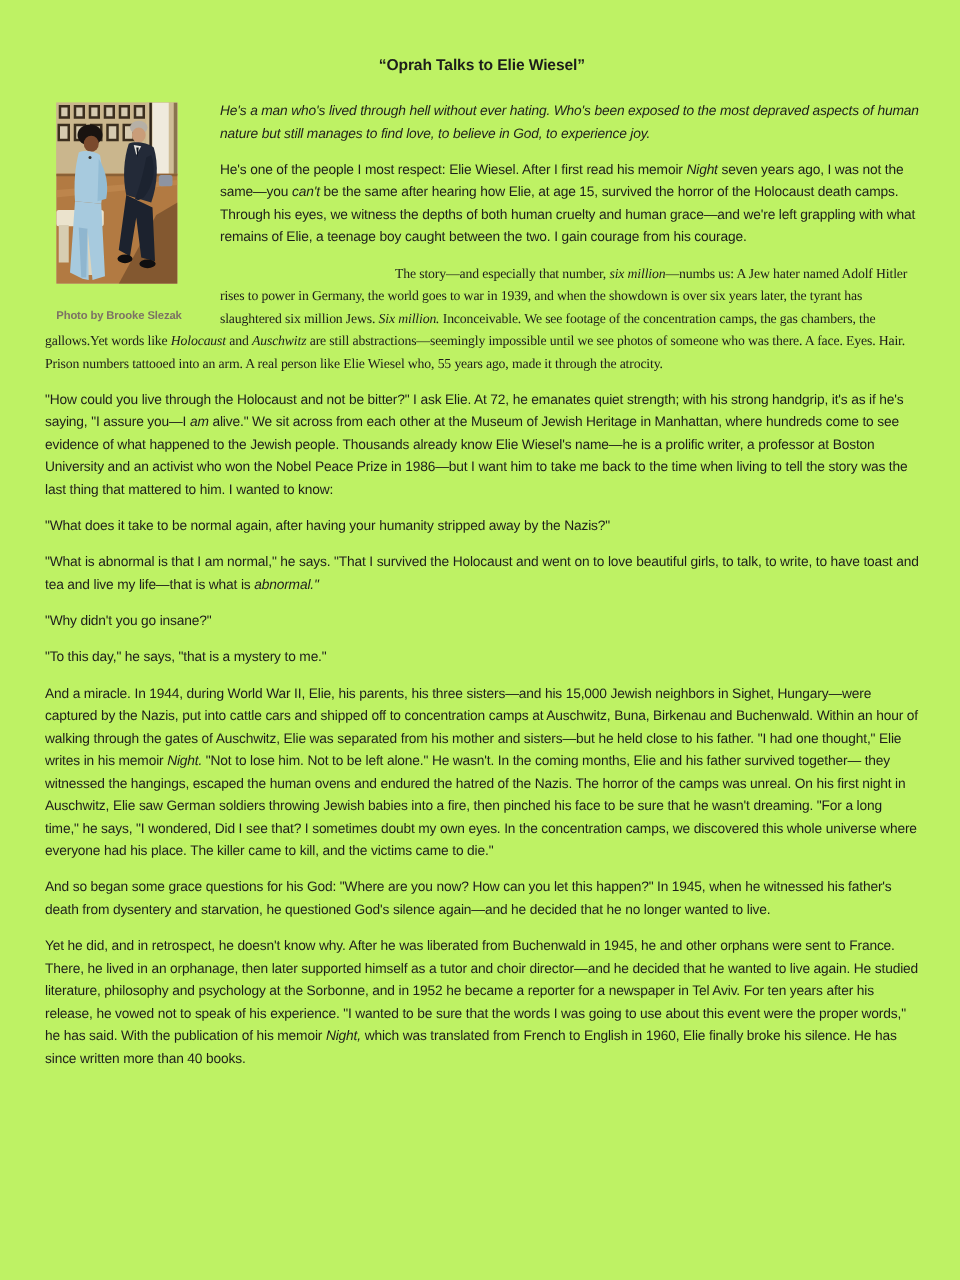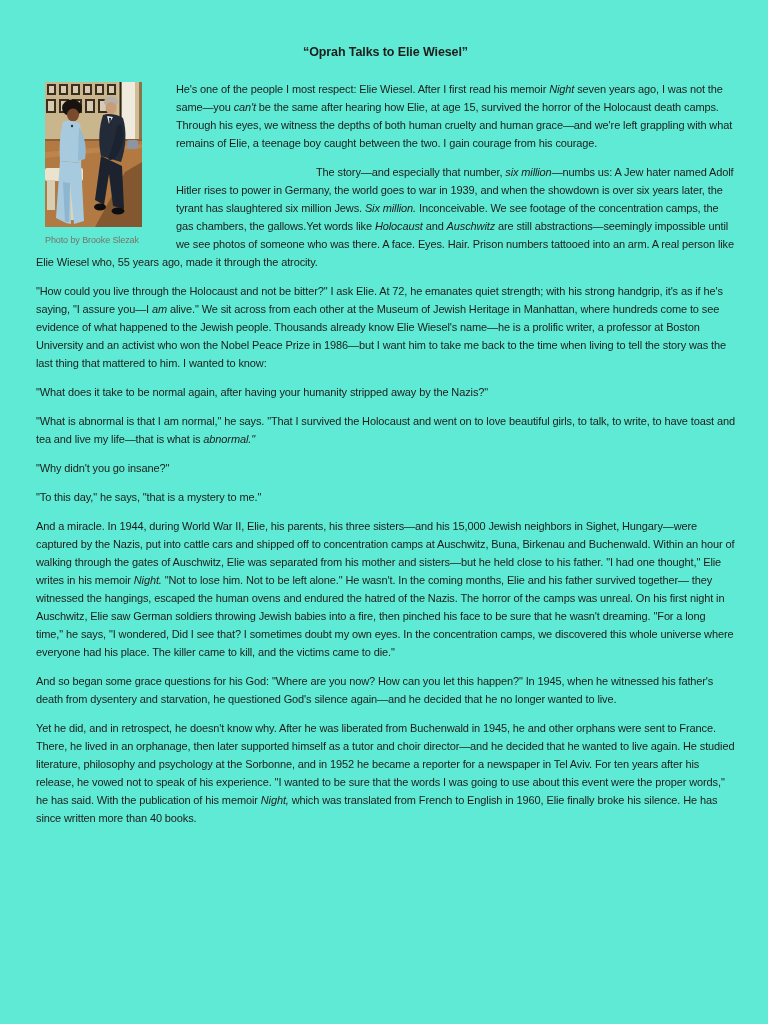--- a/index.html
+++ b/index.html
@@ -12,21 +12,21 @@
     height: 1024px;
     overflow: hidden;
     font-family: "Liberation Sans", sans-serif;
     color: #1d1d1b;
   }
   .page {
     box-sizing: border-box;
     width: 768px;
     height: 1024px;
     padding: 45px 33px 0 36px;
-    background: #5eead4;
+    background: #bef264;
   }
   .doc-title {
     text-align: center;
     font-weight: bold;
     font-size: 12.5px;
     line-height: 15px;
     margin: 0 0 20px 0;
     letter-spacing: -0.1px;
   }
   .article {
@@ -42,32 +42,33 @@
     height: 145px;
     margin-left: 9px;
     display: block;
     background: #cab68d;
   }
   .photo-frame svg { display: block; }
   .photo-caption {
     font-size: 9px;
     line-height: 12px;
     color: #7c7265;
-    margin: 7px 0 0 9px;
+    margin: 19px 0 0 9px;
     letter-spacing: -0.1px;
     white-space: nowrap;
+    font-weight: bold;
   }
   p.para {
     margin: 0 0 11px 0;
     font-size: 11px;
     line-height: 18px;
     letter-spacing: -0.12px;
   }
   p.para em { font-style: italic; }
-  p.indent-first { text-indent: 140px; }
+  p.indent-first { text-indent: 140px; font-family: Liberation Serif, serif; }
   p.intro em { font-style: italic; }
 </style>
 </head>
 <body>
 
 <div class="page">
 
   <div class="doc-title">“Oprah Talks to Elie Wiesel”</div>
 
   <div class="article" id="article-body">
@@ -143,20 +144,21 @@
           <path d="M56,74 L50,118 L59,123 L64,92 L68,124 L79,127 L77,84 Z" fill="#1c222e"></path>
           <ellipse cx="55" cy="125" rx="6" ry="3.5" fill="#0e0e10"></ellipse>
           <ellipse cx="73" cy="129" rx="6.5" ry="3.5" fill="#0e0e10"></ellipse>
 
           <rect x="82" y="58" width="11" height="9" rx="2" fill="#8d94a2"></rect>
         </svg>
       </div>
       <div class="photo-caption">Photo by Brooke Slezak</div>
     </div>
 
+  <p class="para intro"><em>He's a man who's lived through hell without ever hating. Who's been exposed to the most depraved aspects of human nature but still manages to find love, to believe in God, to experience joy.</em></p>
       <p class="para"><span>He's one of the people I most respect: Elie Wiesel. After I first read his memoir </span><em>Night</em><span> seven years ago, I was not the same—you </span><em>can't</em><span> be the same after hearing how Elie, at age 15, survived the horror of the Holocaust death camps. Through his eyes, we witness the depths of both human cruelty and human grace—and we're left grappling with what remains of Elie, a teenage boy caught between the two. I gain courage from his courage.</span></p>
       <p class="para indent-first"><span>The story—and especially that number, </span><em>six million</em><span>—numbs us: A Jew hater named Adolf Hitler rises to power in Germany, the world goes to war in 1939, and when the showdown is over six years later, the tyrant has slaughtered six million Jews. </span><em>Six million.</em><span> Inconceivable. We see footage of the concentration camps, the gas chambers, the gallows.Yet words like </span><em>Holocaust</em><span> and </span><em>Auschwitz</em><span> are still abstractions—seemingly impossible until we see photos of someone who was there. A face. Eyes. Hair. Prison numbers tattooed into an arm. A real person like Elie Wiesel who, 55 years ago, made it through the atrocity.</span></p>
       <p class="para"><span>"How could you live through the Holocaust and not be bitter?" I ask Elie. At 72, he emanates quiet strength; with his strong handgrip, it's as if he's saying, "I assure you—I </span><em>am</em><span> alive." We sit across from each other at the Museum of Jewish Heritage in Manhattan, where hundreds come to see evidence of what happened to the Jewish people. Thousands already know Elie Wiesel's name—he is a prolific writer, a professor at Boston University and an activist who won the Nobel Peace Prize in 1986—but I want him to take me back to the time when living to tell the story was the last thing that mattered to him. I wanted to know:</span></p>
       <p class="para"><span>"What does it take to be normal again, after having your humanity stripped away by the Nazis?"</span></p>
       <p class="para"><span>"What is abnormal is that I am normal," he says. "That I survived the Holocaust and went on to love beautiful girls, to talk, to write, to have toast and tea and live my life—that is what is </span><em>abnormal."</em></p>
       <p class="para"><span>"Why didn't you go insane?"</span></p>
       <p class="para"><span>"To this day," he says, "that is a mystery to me."</span></p>
       <p class="para"><span>And a miracle. In 1944, during World War II, Elie, his parents, his three sisters—and his 15,000 Jewish neighbors in Sighet, Hungary—were captured by the Nazis, put into cattle cars and shipped off to concentration camps at Auschwitz, Buna, Birkenau and Buchenwald. Within an hour of walking through the gates of Auschwitz, Elie was separated from his mother and sisters—but he held close to his father. "I had one thought," Elie writes in his memoir </span><em>Night.</em><span> "Not to lose him. Not to be left alone." He wasn't. In the coming months, Elie and his father survived together— they witnessed the hangings, escaped the human ovens and endured the hatred of the Nazis. The horror of the camps was unreal. On his first night in Auschwitz, Elie saw German soldiers throwing Jewish babies into a fire, then pinched his face to be sure that he wasn't dreaming. "For a long time," he says, "I wondered, Did I see that? I sometimes doubt my own eyes. In the concentration camps, we discovered this whole universe where everyone had his place. The killer came to kill, and the victims came to die."</span></p>
       <p class="para"><span>And so began some grace questions for his God: "Where are you now? How can you let this happen?" In 1945, when he witnessed his father's death from dysentery and starvation, he questioned God's silence again—and he decided that he no longer wanted to live.</span></p>
       <p class="para"><span>Yet he did, and in retrospect, he doesn't know why. After he was liberated from Buchenwald in 1945, he and other orphans were sent to France. There, he lived in an orphanage, then later supported himself as a tutor and choir director—and he decided that he wanted to live again. He studied literature, philosophy and psychology at the Sorbonne, and in 1952 he became a reporter for a newspaper in Tel Aviv. For ten years after his release, he vowed not to speak of his experience. "I wanted to be sure that the words I was going to use about this event were the proper words," he has said. With the publication of his memoir </span><em>Night,</em><span> which was translated from French to English in 1960, Elie finally broke his silence. He has since written more than 40 books.</span></p>

